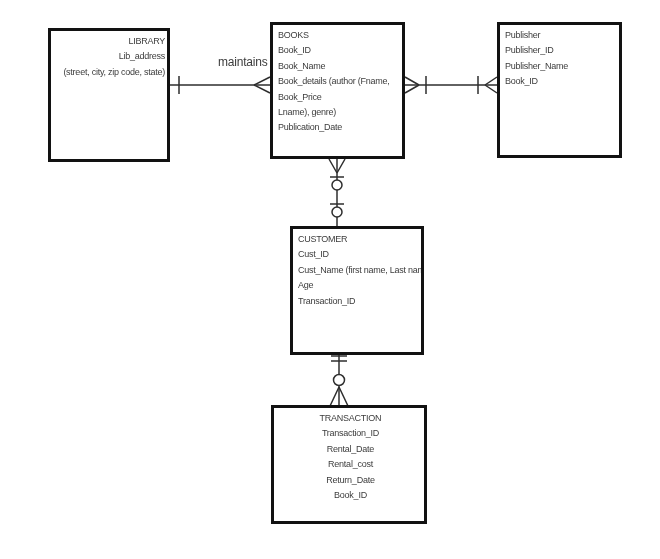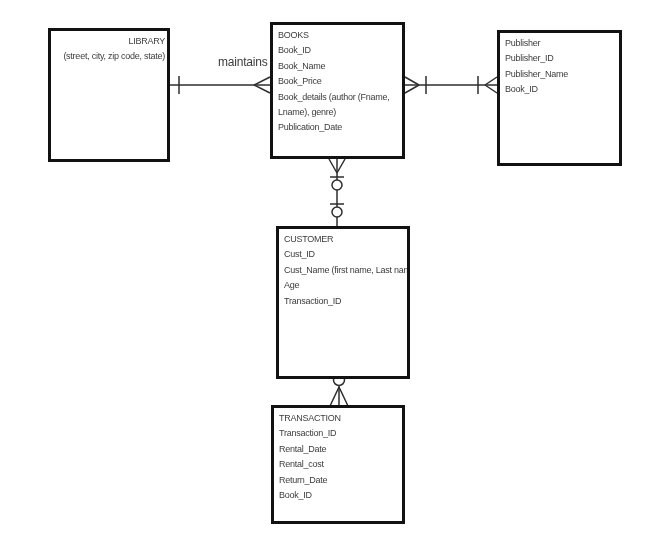--- a/index.html
+++ b/index.html
@@ -86,49 +86,50 @@
       <line x1="331" y1="361" x2="347" y2="361"></line>
       <circle cx="339" cy="380" r="5.5"></circle>
       <path d="M339,387 L330,406 M339,387 L348,406"></path>
     </g>
   </svg>
 
   <span class="rel-label" style="left:191px; top:55px;">maintains</span>
 
   <div class="entity" style="left:48px; top:28px; width:122px; height:134px;text-align:right;">
     <div class="line">LIBRARY</div>
+    <div class="line">Lib_address</div>
     <div class="line">(street, city, zip code, state)</div>
   </div>
 
   <div class="entity" style="left:270px; top:22px; width:135px; height:137px;">
     <div class="line">BOOKS</div>
     <div class="line">Book_ID</div>
     <div class="line">Book_Name</div>
+    <div class="line">Book_details (author (Fname,</div>
     <div class="line">Book_Price</div>
-    <div class="line">Book_details (author (Fname,</div>
     <div class="line">Lname), genre)</div>
     <div class="line">Publication_Date</div>
   </div>
 
-  <div class="entity" style="left:497px; top:30px; width:125px; height:136px;">
+  <div class="entity" style="left:497px; top:22px; width:125px; height:136px;">
     <div class="line">Publisher</div>
     <div class="line">Publisher_ID</div>
     <div class="line">Publisher_Name</div>
     <div class="line">Book_ID</div>
   </div>
 
-  <div class="entity" style="left:276px; top:226px; width:134px; height:153px;">
+  <div class="entity" style="left:290px; top:226px; width:134px; height:129px;">
     <div class="line">CUSTOMER</div>
     <div class="line">Cust_ID</div>
     <div class="line">Cust_Name (first name, Last name)</div>
     <div class="line">Age</div>
     <div class="line">Transaction_ID</div>
   </div>
 
-  <div class="entity" style="left:271px; top:405px; width:134px; height:119px;">
+  <div class="entity" style="left:271px; top:405px; width:156px; height:119px;text-align:center;">
     <div class="line">TRANSACTION</div>
     <div class="line">Transaction_ID</div>
     <div class="line">Rental_Date</div>
     <div class="line">Rental_cost</div>
     <div class="line">Return_Date</div>
     <div class="line">Book_ID</div>
   </div>
 
 </div>
 

